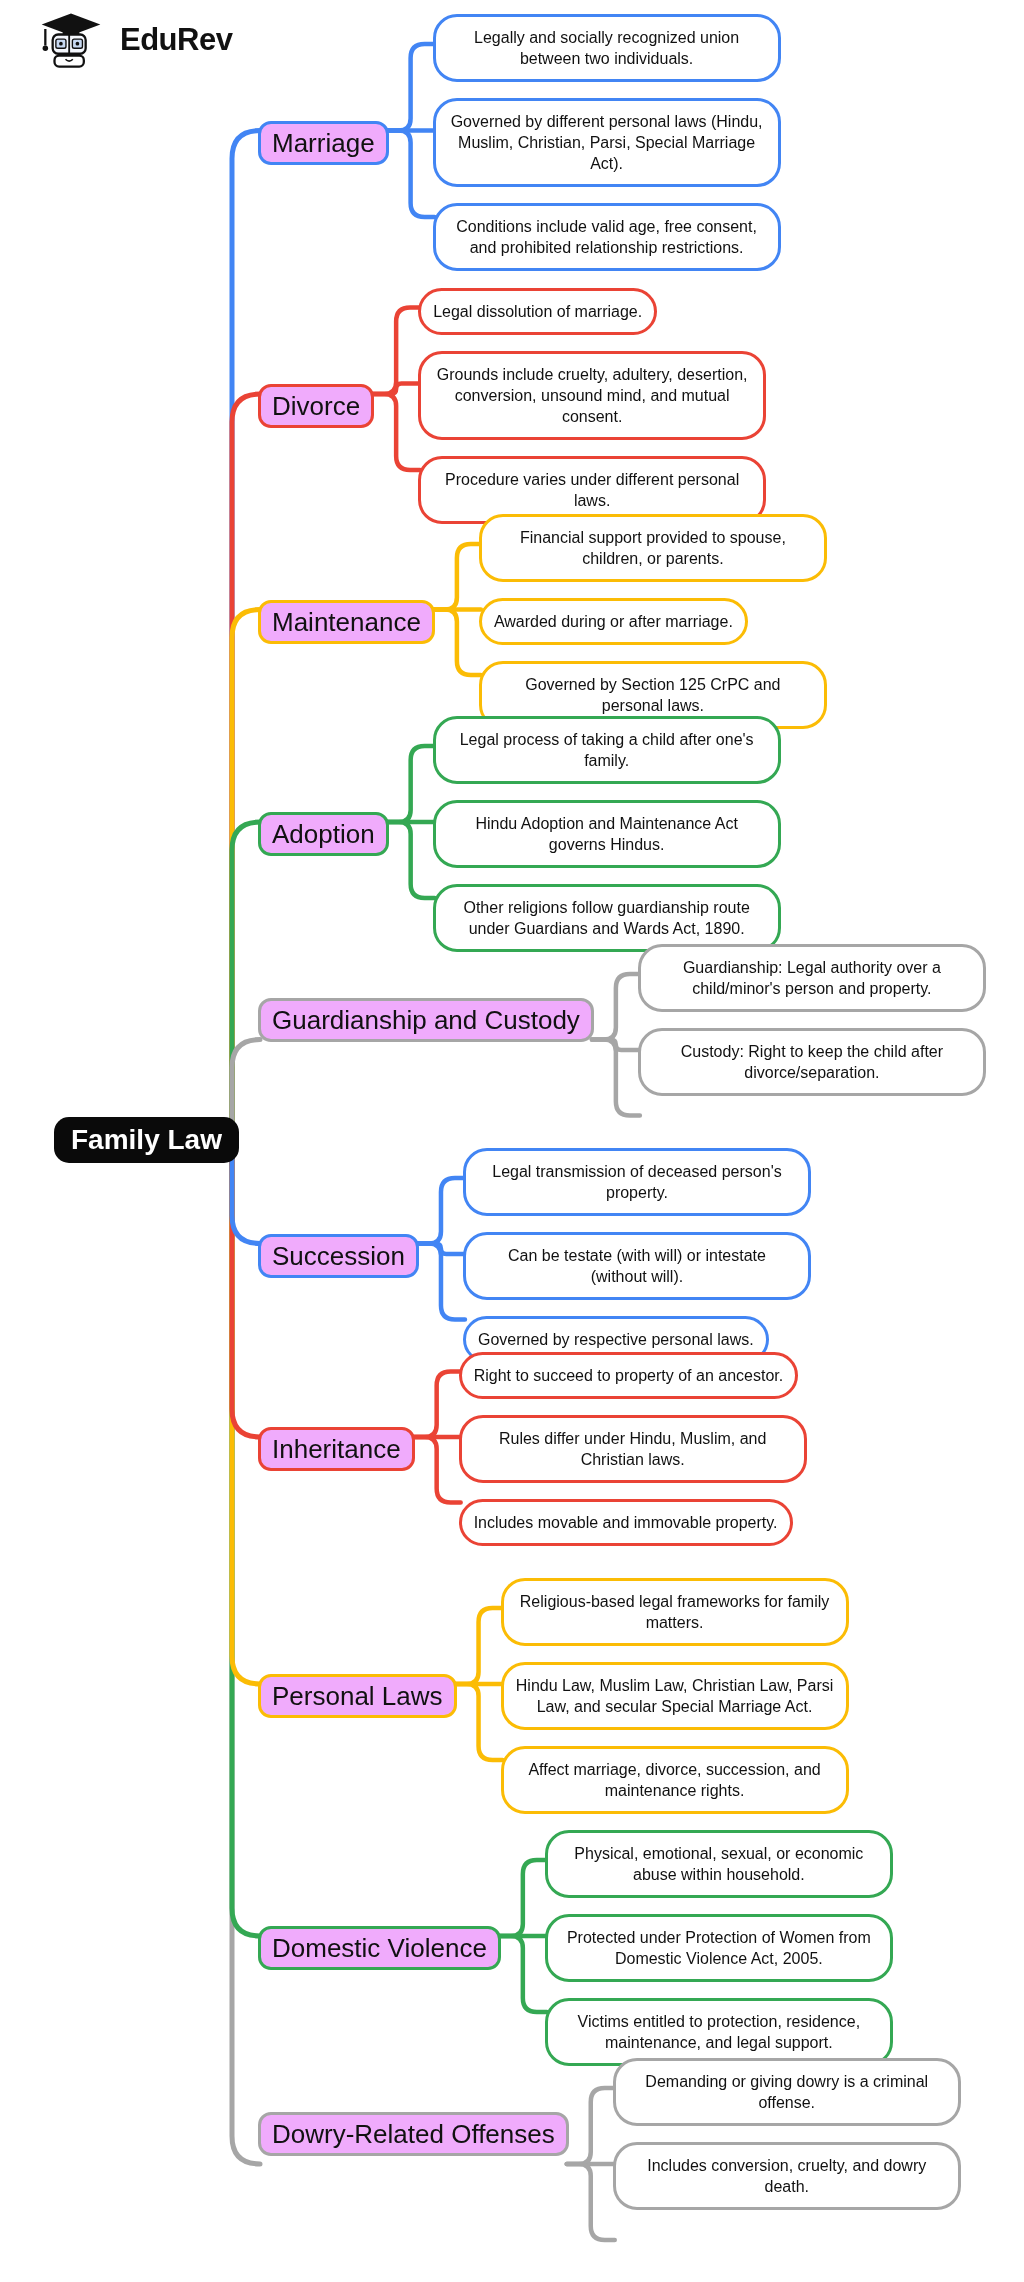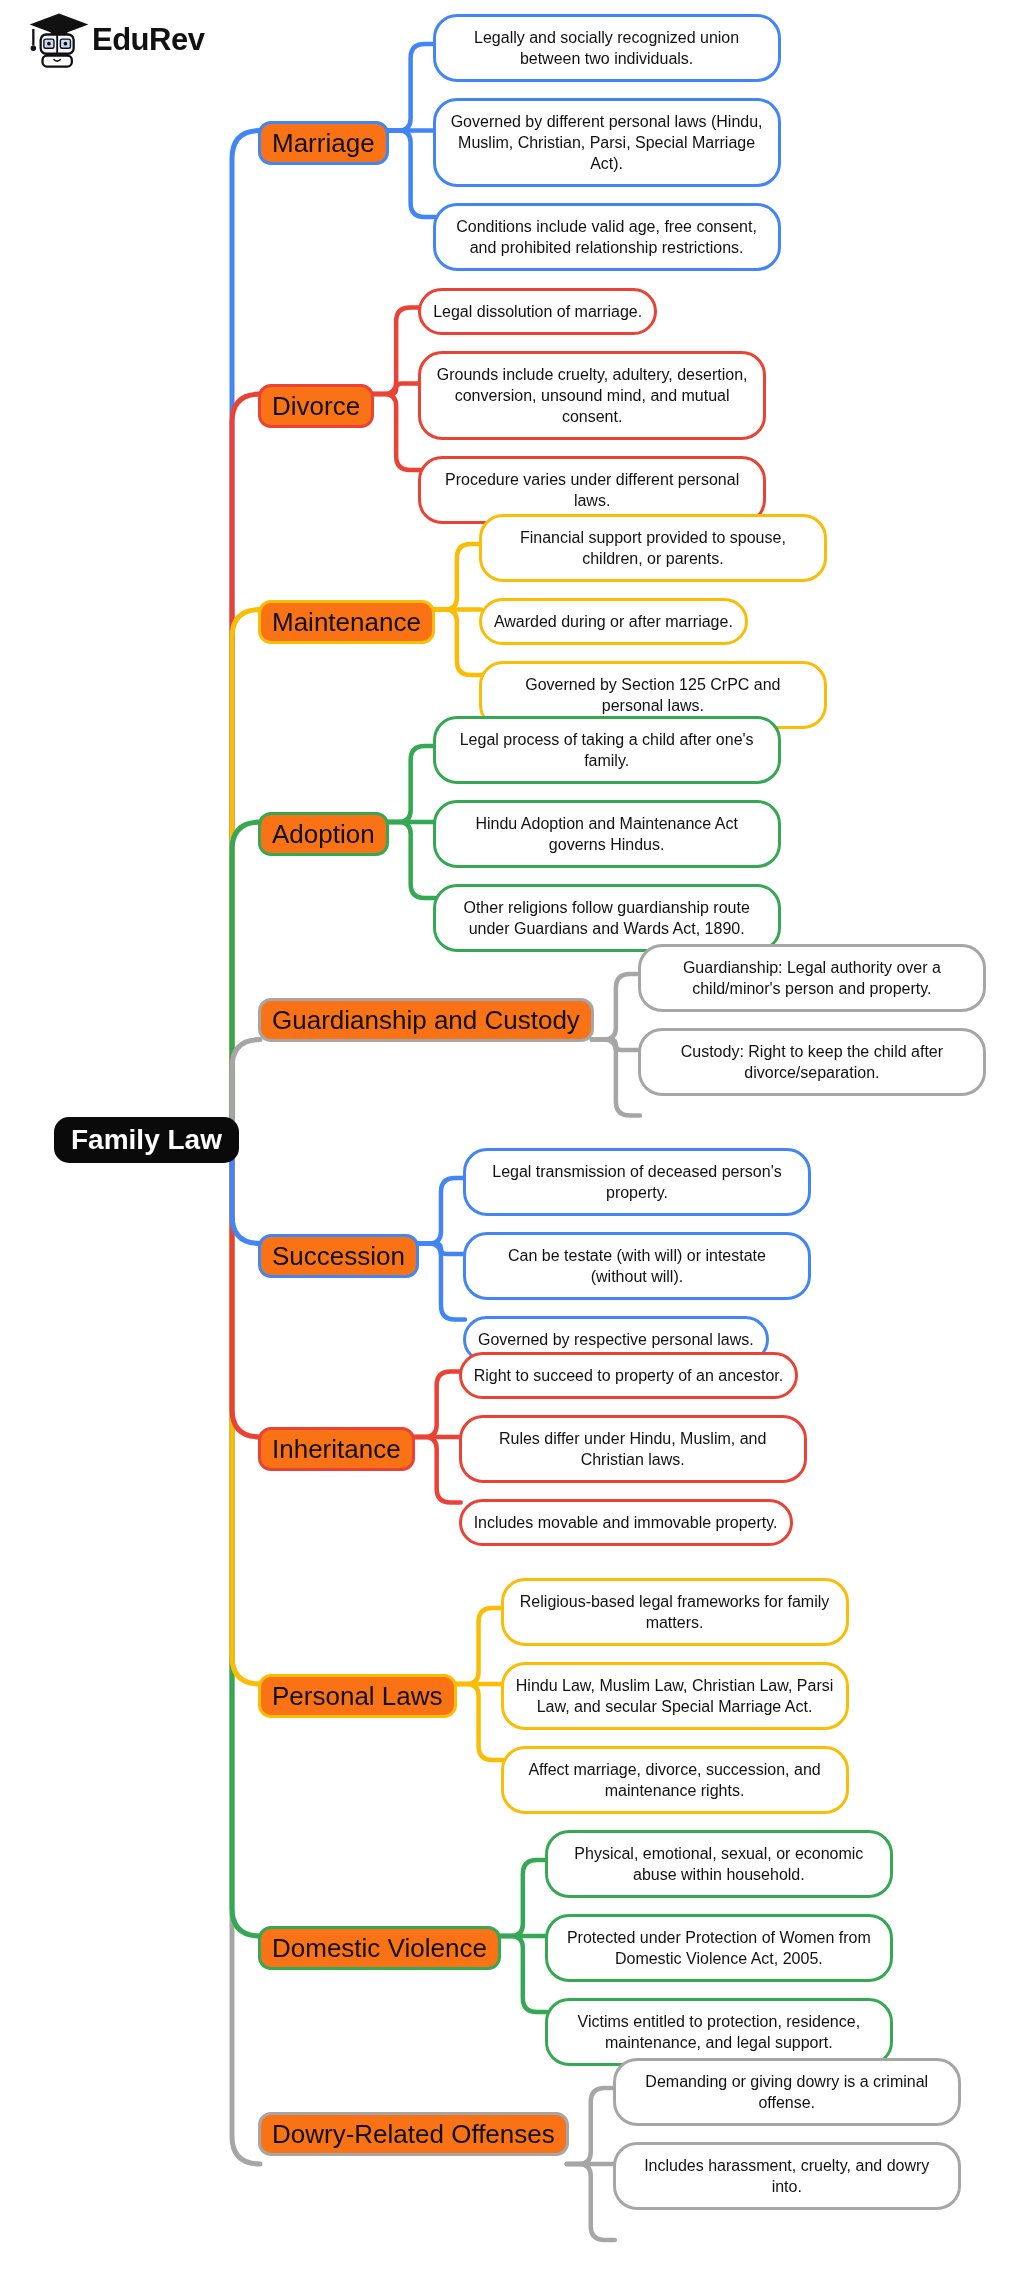--- a/index.html
+++ b/index.html
@@ -1,31 +1,31 @@
 <!DOCTYPE html>
 <html><head>
 <meta charset="utf-8">
 <style>
   html,body{margin:0;padding:0;background:#ffffff;}
   .canvas{position:relative;width:1024px;height:2282px;background:#ffffff;
           font-family:"Liberation Sans", sans-serif;overflow:hidden;}
   #connectors{position:absolute;left:0;top:0;width:1024px;height:2282px;z-index:0;pointer-events:none;}
 
   
-  .logo{position:absolute;left:26px;top:10px;display:flex;align-items:center;gap:0;z-index:2;}
+  .logo{position:absolute;left:38px;top:10px;display:flex;align-items:center;gap:16px;z-index:2;}
   .logo-text{font-size:31px;font-weight:800;color:#111;letter-spacing:-0.5px;}
 
   
   .root-node{position:absolute;left:14px;top:1117px;z-index:2;background:#0a0a0a;color:#fff;
              font-size:28px;font-weight:bold;line-height:34px;padding:6px 17px;border-radius:15px;
              white-space:nowrap;}
 
   
   .branch{position:absolute;left:258px;display:flex;align-items:center;z-index:1;}
-  .branch-label{border:3.5px solid var(--c,#888);border-radius:13px;background:#f97316;color:#111;
+  .branch-label{border:3.5px solid var(--c,#888);border-radius:13px;background:#f0abfc;color:#111;
                 font-size:26px;line-height:32px;padding:3px 11px;white-space:nowrap;margin-right:44px;}
   .leaves{display:flex;flex-direction:column;gap:16px;align-items:flex-start;}
   .leaf{border:3px solid var(--c,#888);border-radius:24px;background:#fff;color:#111;
         font-size:16px;line-height:21px;padding:10px 12px;text-align:center;
         width:fit-content;max-width:348px;box-sizing:border-box;}
 
   .b0{top:14px;} .b1{top:288px;} .b2{top:514px;} .b3{top:716px;} .b4{top:944px;}
   .b5{top:1148px;} .b6{top:1352px;} .b7{top:1578px;} .b8{top:1830px;} .b9{top:2058px;}
 </style>
 </head>
@@ -172,16 +172,16 @@
       <div class="leaf">Physical, emotional, sexual, or economic abuse within household.</div>
       <div class="leaf">Protected under Protection of Women from Domestic Violence Act, 2005.</div>
       <div class="leaf">Victims entitled to protection, residence, maintenance, and legal support.</div>
     </div>
   </div>
 
   <div class="branch b9" style="--c: #A6A6A6;">
     <div class="branch-label">Dowry-Related Offenses</div>
     <div class="leaves">
       <div class="leaf">Demanding or giving dowry is a criminal offense.</div>
-      <div class="leaf">Includes harassment, cruelty, and dowry into.</div>
+      <div class="leaf">Includes conversion, cruelty, and dowry death.</div>
     </div>
   </div>
 </div>
 
 </body></html>

